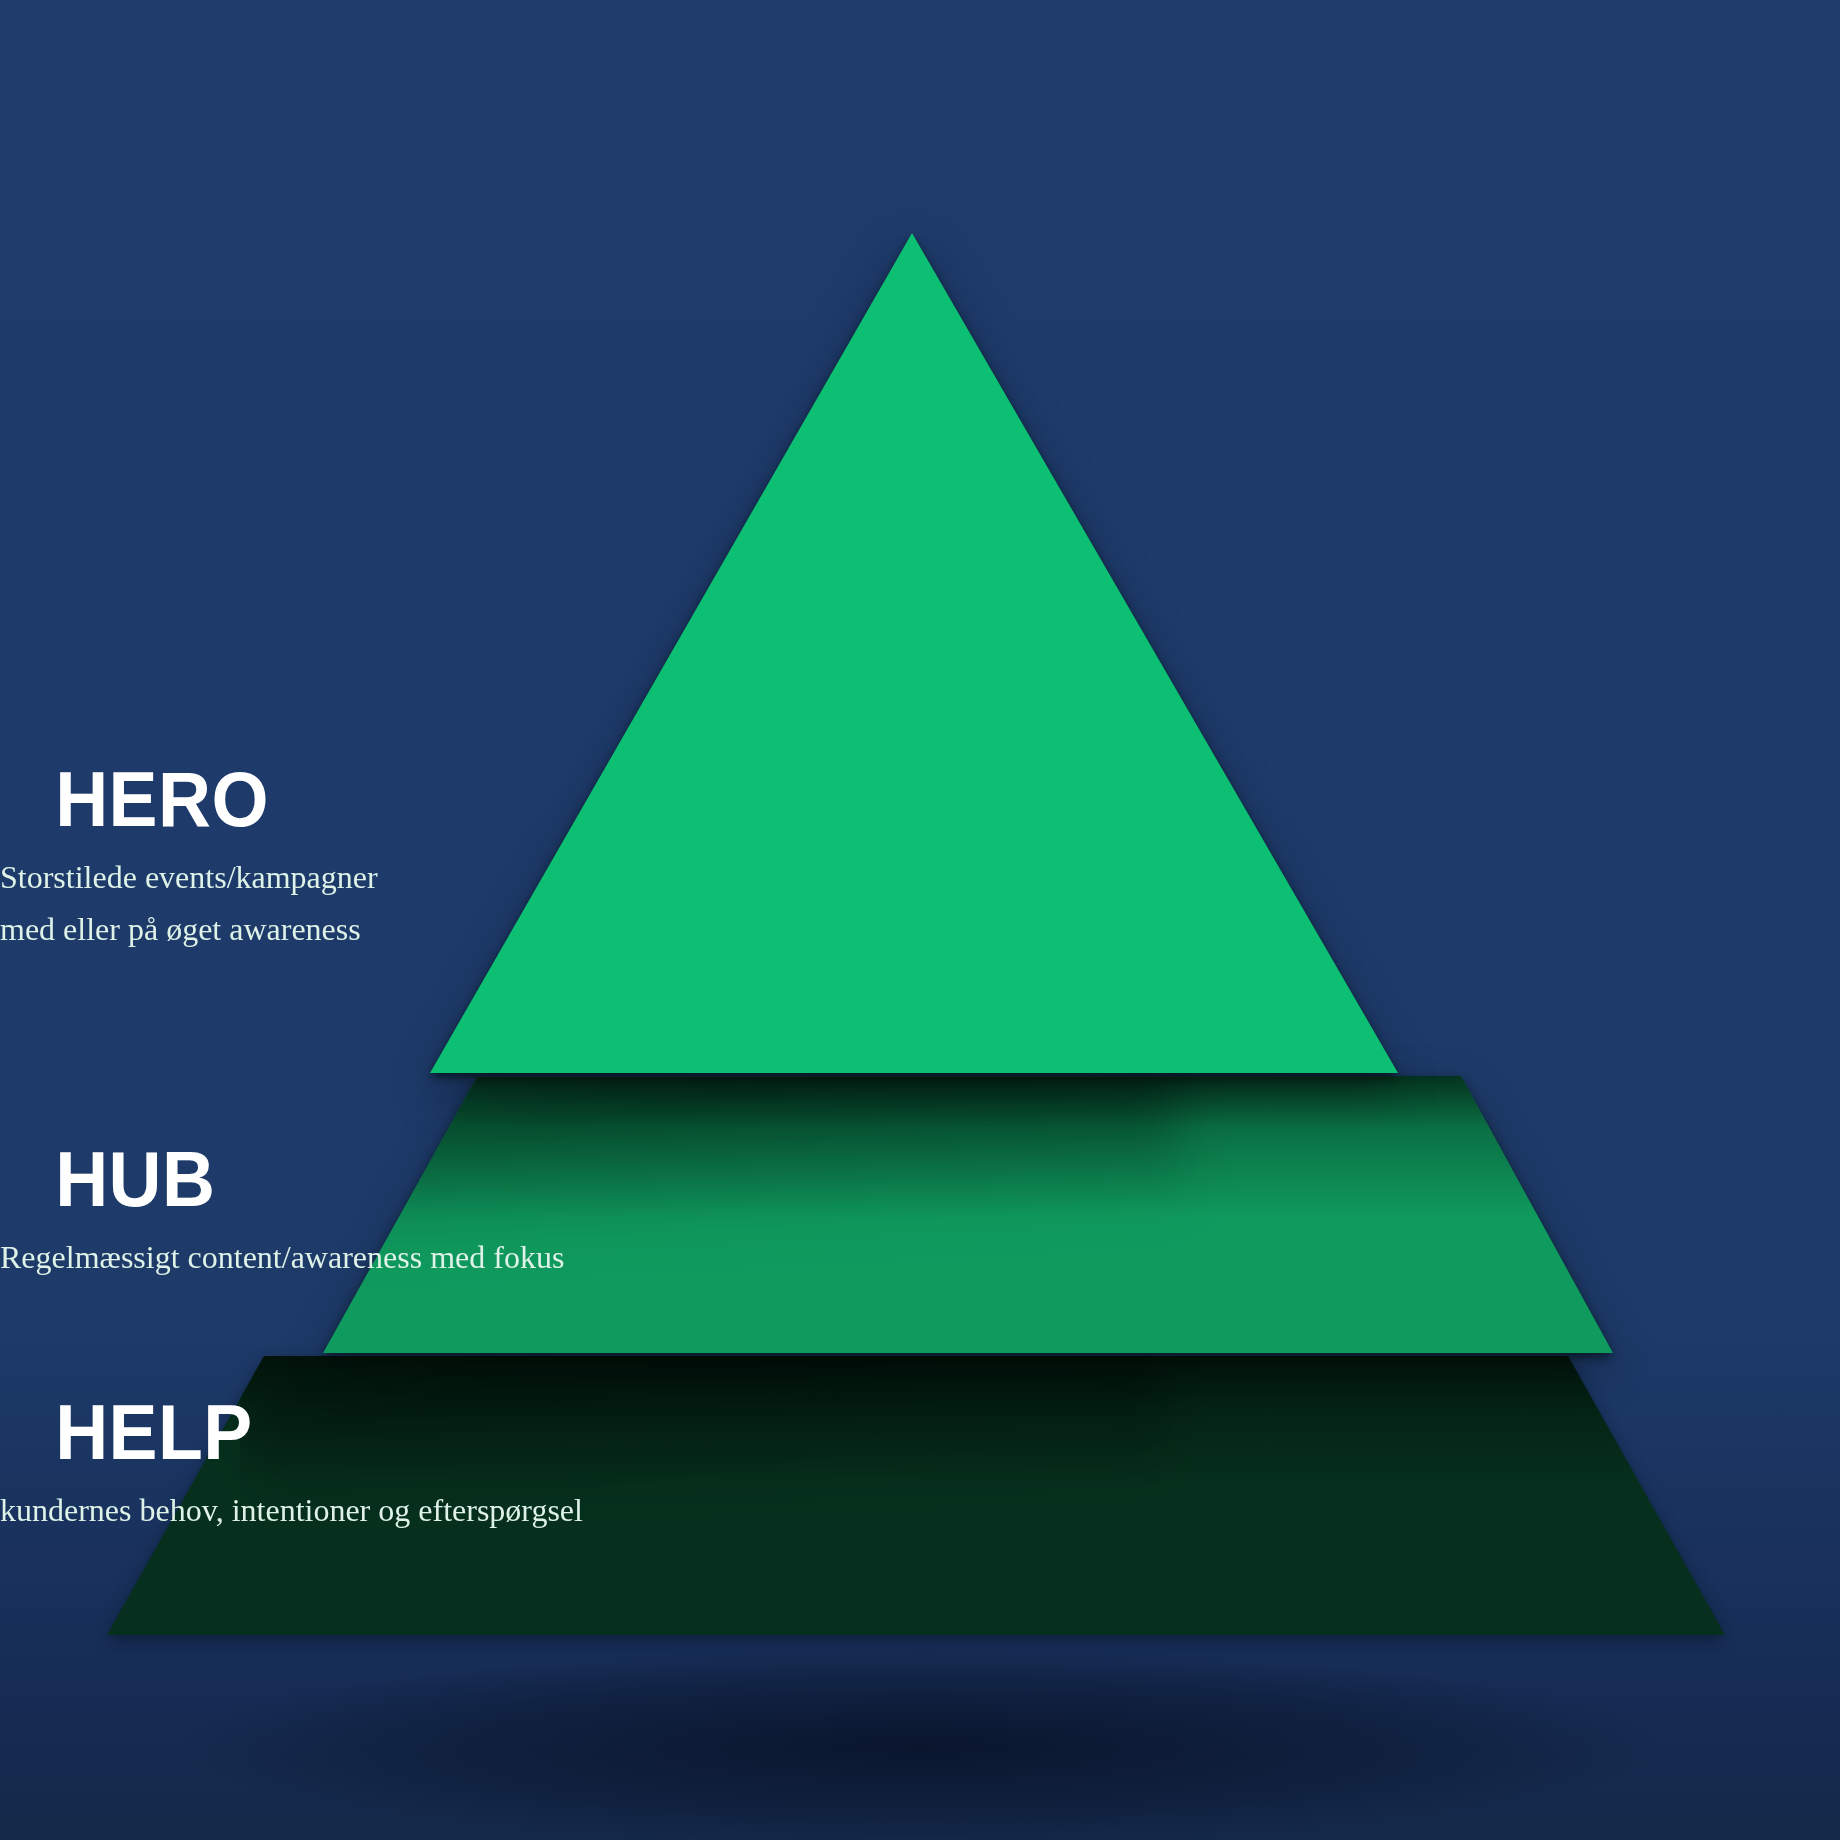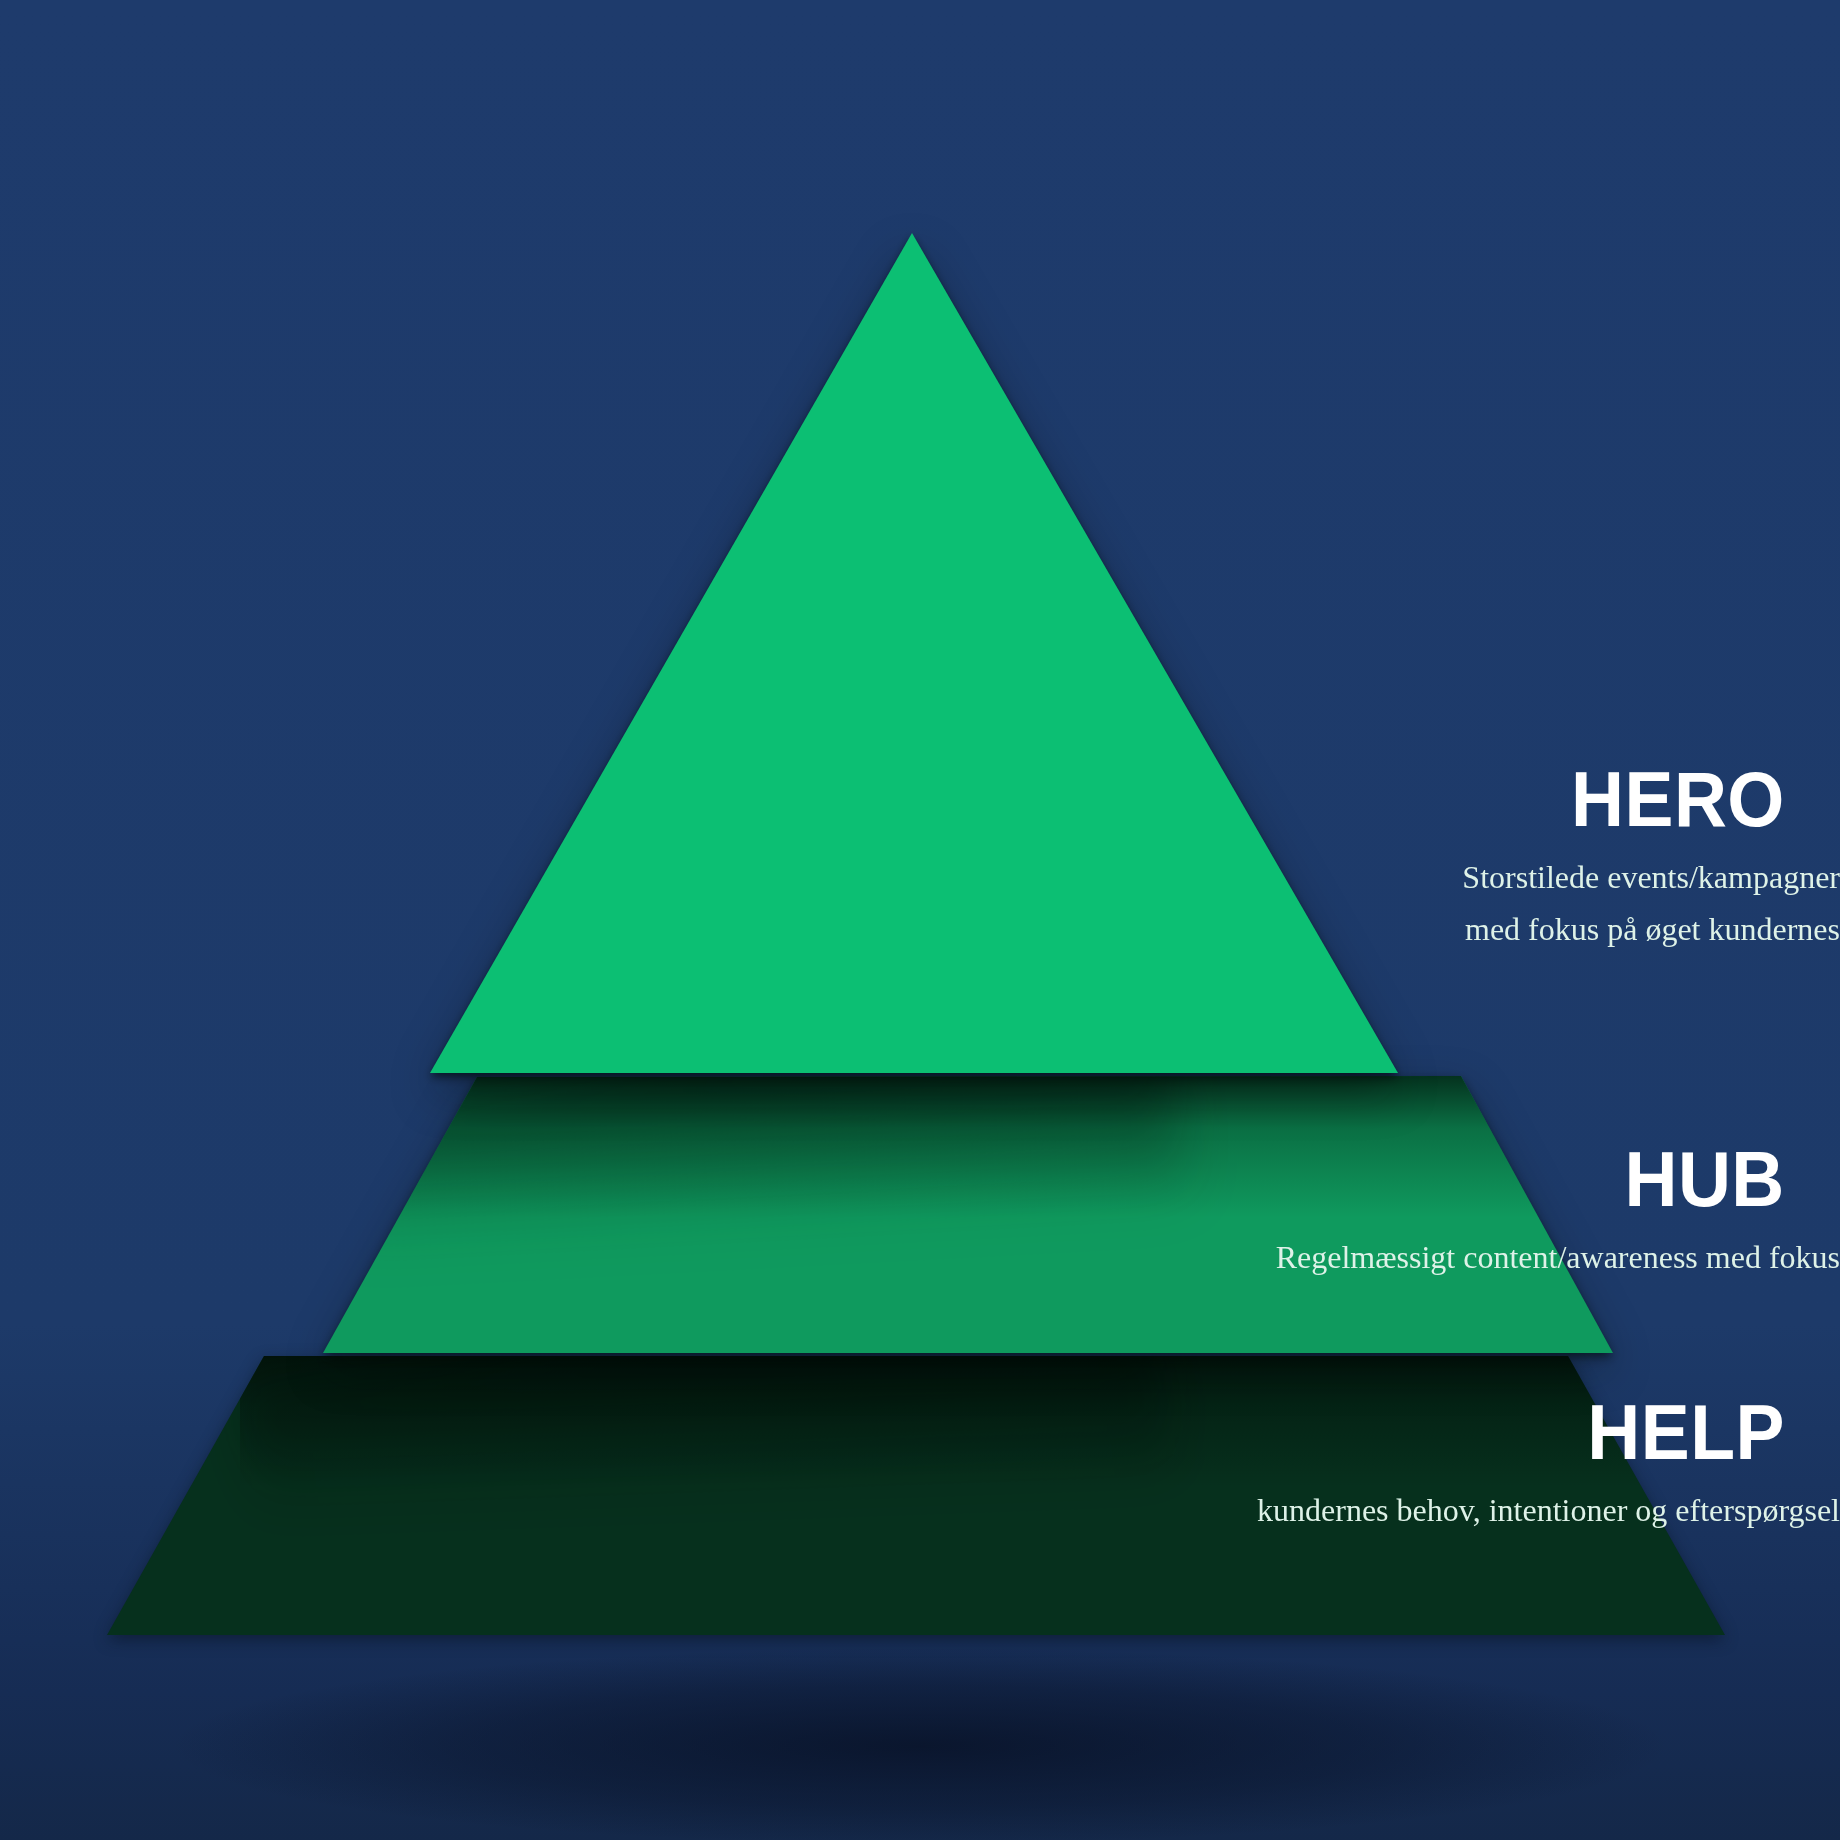--- a/index.html
+++ b/index.html
@@ -72,21 +72,21 @@
     left: 250px; top: 1320px; width: 920px; height: 240px;
     background: linear-gradient(186deg, rgba(0,8,4,0.5) 18%, rgba(0,8,4,0) 70%);
     transform: rotate(-8deg);
     filter: blur(24px);
   }
 
   .tier-text {
     position: absolute;
     left: 0;
     width: 1840px;
-    text-align: right;
+    text-align: left;
     color: #ffffff;
   }
   .hero-text { top: 760px; }
   .hub-text  { top: 1140px; }
   .help-text { top: 1393px; }
 
   .tier-title {
     font-family: "Liberation Sans", sans-serif;
     font-weight: bold;
     font-size: 78px;
@@ -125,21 +125,21 @@
   </div>
 
   <div class="tier-wrap hero-wrap">
     <div class="tier hero-clip"></div>
   </div>
 
   <div class="tier-text hero-text">
     <div class="tier-title">HERO</div>
     <div class="tier-desc">
       <div>Storstilede events/kampagner</div>
-      <div>med fokus på øget kundernes</div>
+      <div>med eller på øget awareness</div>
     </div>
   </div>
 
   <div class="tier-text hub-text">
     <div class="tier-title">HUB</div>
     <div class="tier-desc">
       <div>Regelmæssigt content/awareness med fokus</div>
     </div>
   </div>
 

